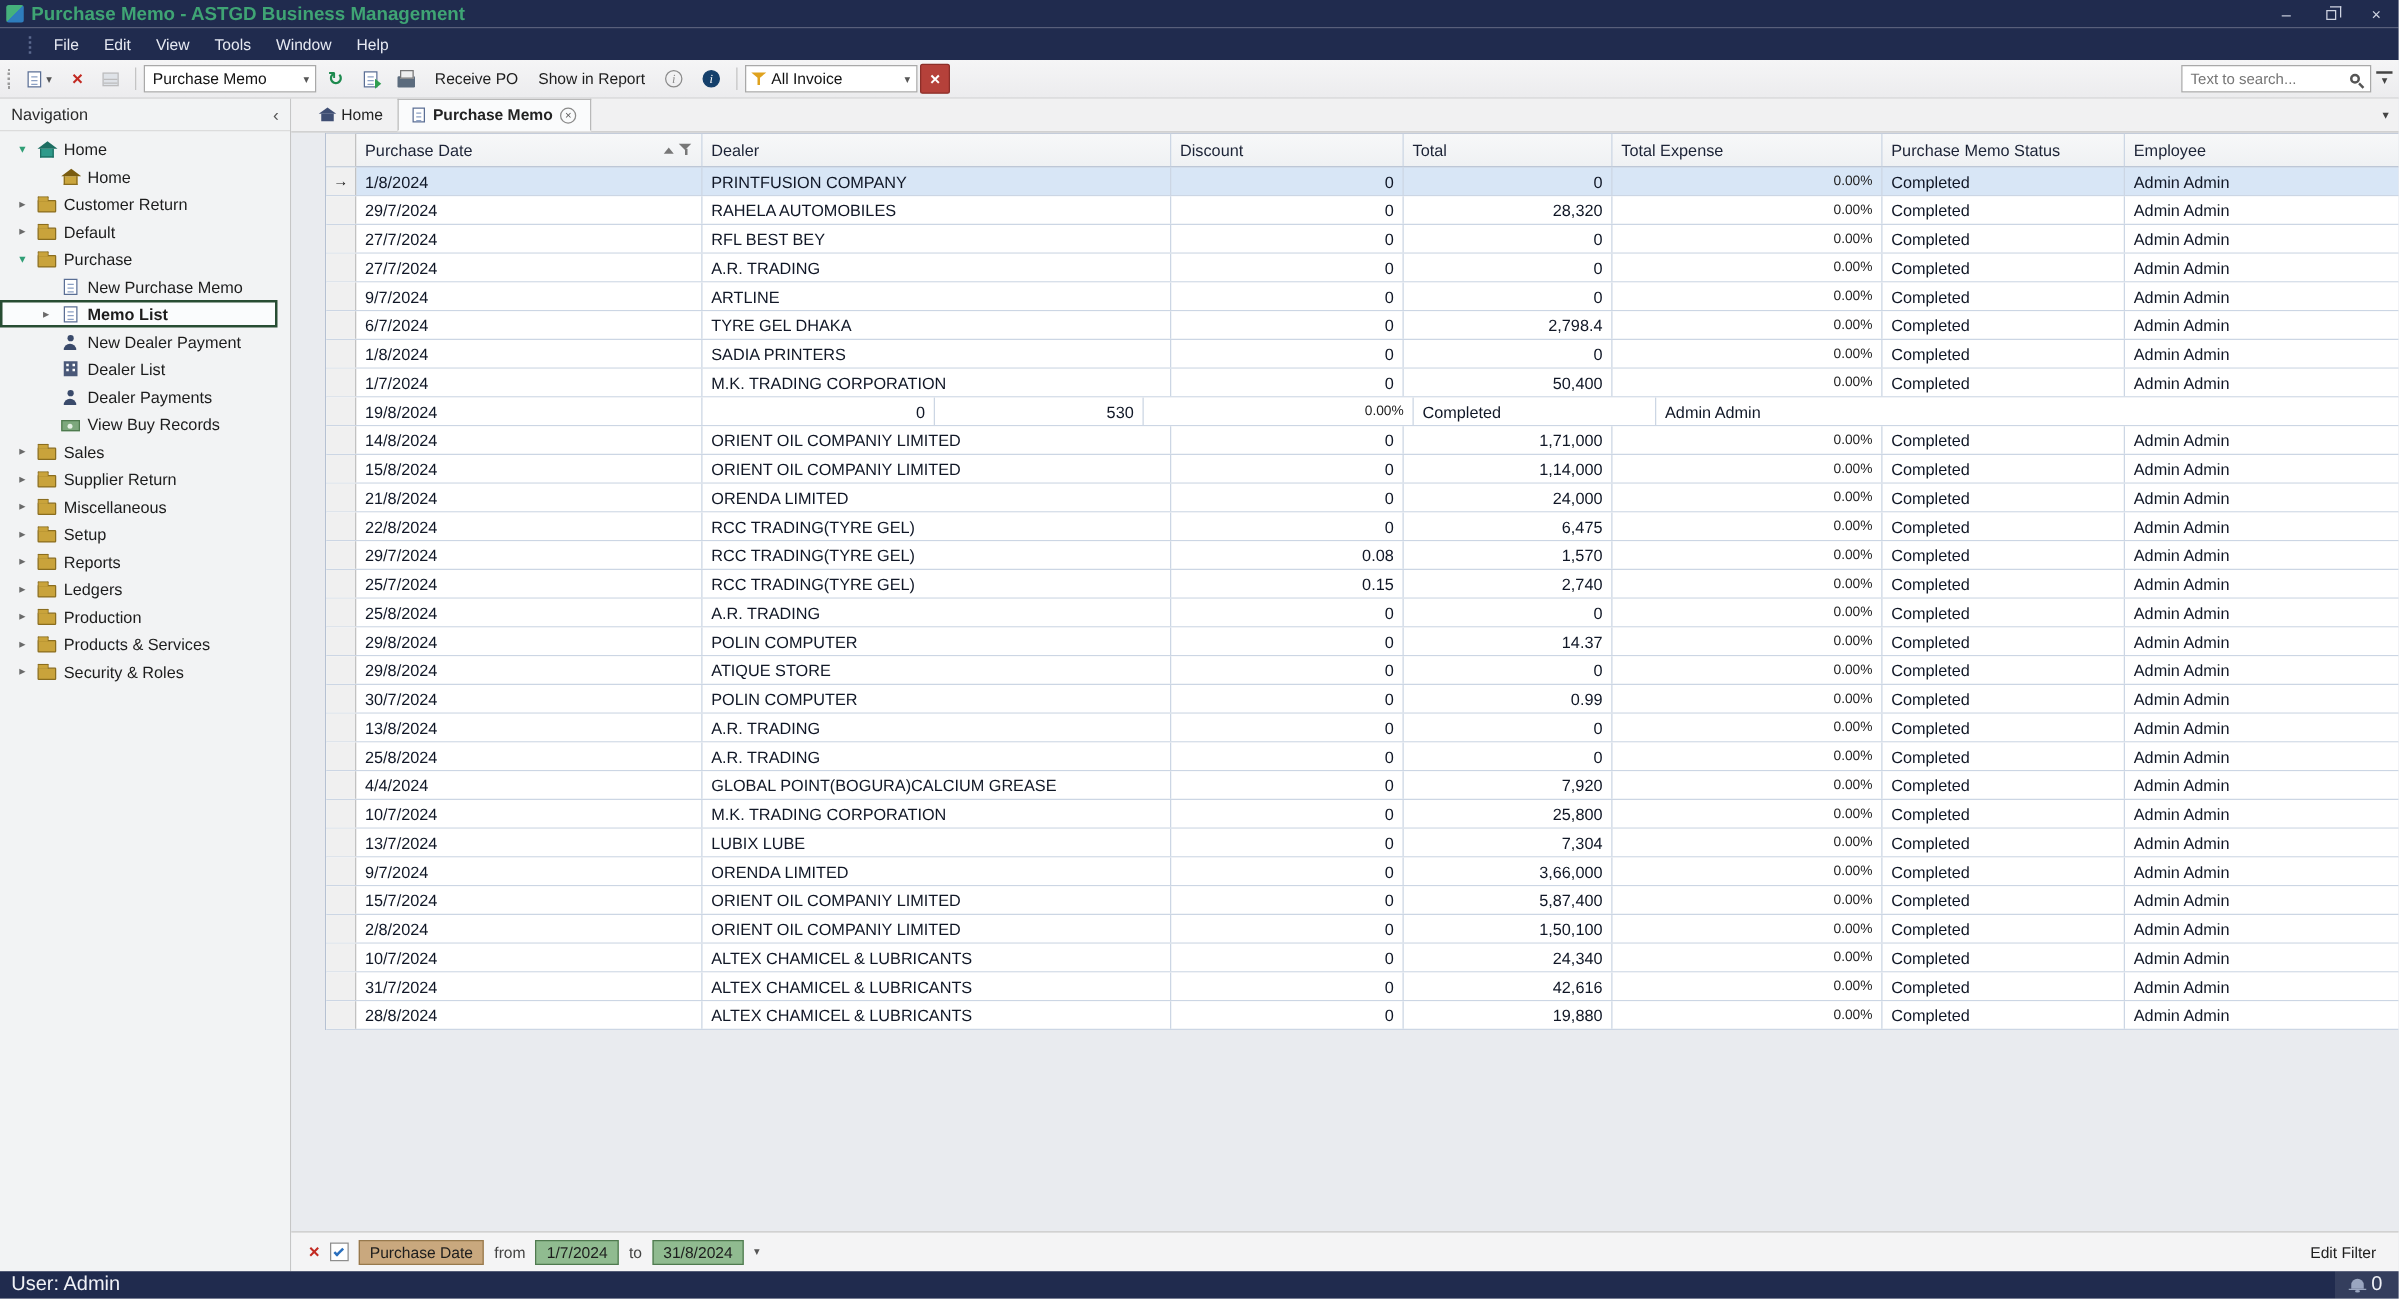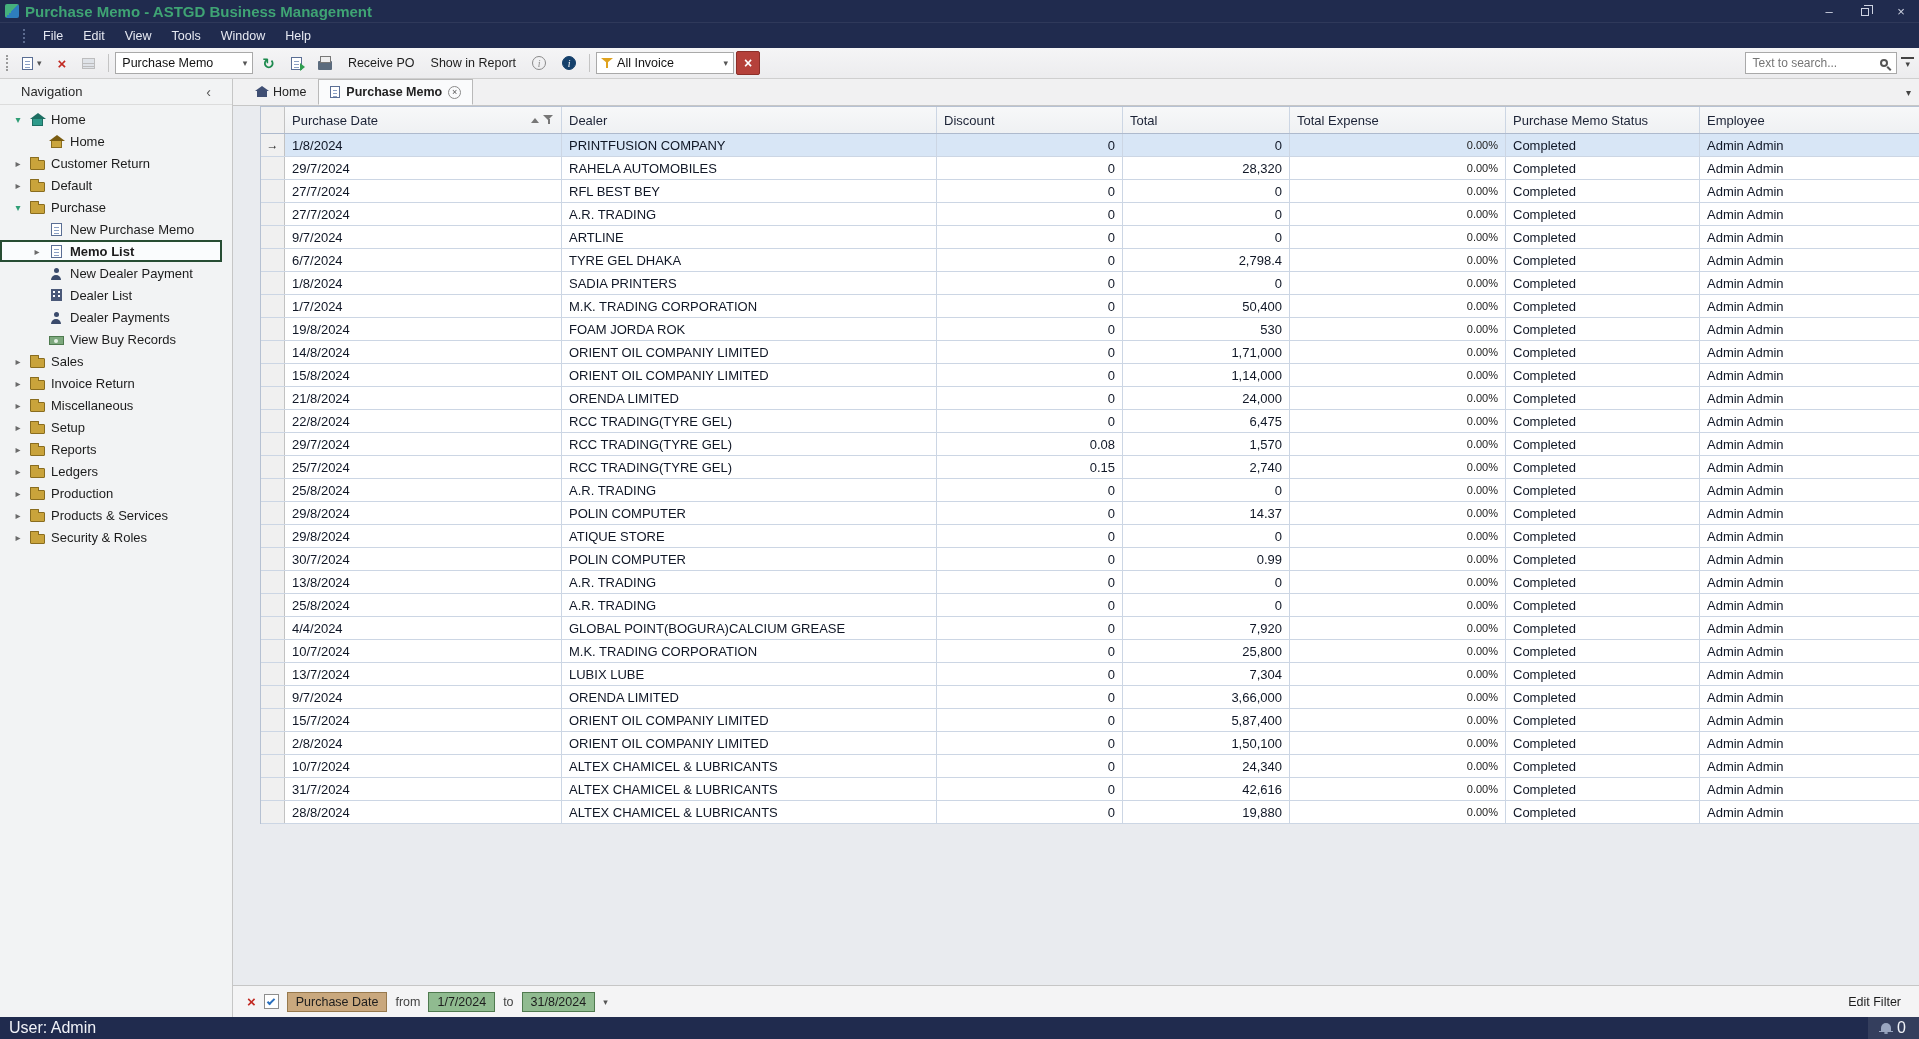--- a/index.html
+++ b/index.html
@@ -50,21 +50,21 @@
   .x-white{color:#fff;font-weight:bold;font-size:14px;line-height:1}
   .search-box{width:152px;height:22px;background:#fff;border:1px solid #a9a9a9;display:flex;align-items:center;margin-left:auto;padding-right:4px}
   .search-box input{border:none;outline:none;flex:1;font-size:12px;padding:0 6px;font-family:inherit;color:#c2410c;background:transparent;min-width:0}
   .icon-search{width:8px;height:8px;border:2px solid #555;border-radius:50%;position:relative;flex:0 0 auto;margin-right:4px}
   .icon-search::after{content:"";position:absolute;width:2px;height:5px;background:#555;transform:rotate(-45deg);left:6px;top:5px}
   .tb-overflow{color:#444;font-size:9px;padding:0 4px;border-top:2px solid #444;margin-left:2px}
 
   
   .app-body{flex:1;display:flex;min-height:0}
   .nav-panel{width:233px;background:#f2f3f4;border-right:1px solid #c6c6c6;display:flex;flex-direction:column;flex:0 0 auto}
-  .nav-header{height:26px;display:flex;align-items:center;padding:0 21px;color:#2a2a2a;font-size:13px;border-bottom:1px solid #dcdcdc;flex:0 0 auto}
+  .nav-header{height:26px;display:flex;align-items:center;padding:0 9px;color:#2a2a2a;font-size:13px;border-bottom:1px solid #dcdcdc;flex:0 0 auto}
   .nav-collapse{margin-left:auto;color:#555;font-size:14px}
   .nav-tree{flex:1;padding-top:3px;overflow:hidden}
   .nav-item{height:22px;display:flex;align-items:center;font-size:13px;color:#1c1c1c;white-space:nowrap}
   .nav-item.lvl0{padding-left:10px}
   .nav-item.lvl1{padding-left:29px}
   .nav-arrow{width:16px;font-size:10px;color:#6a6a6a;text-align:center;flex:0 0 auto}
   .nav-arrow.expanded{color:#2f9e75}
   .nav-icon{width:22px;display:flex;justify-content:center;align-items:center;flex:0 0 auto}
   .nav-label{margin-left:3px}
   .nav-item.selected{background:#fafcfd;border:2px solid #274d33;font-weight:bold;margin-right:10px;padding-left:27px}
@@ -303,21 +303,21 @@
             <span class="nav-icon">
               <span class="icon-folder"></span>
             </span>
             <span class="nav-label">Sales</span>
           </div>
           <div class="nav-item lvl0">
             <span class="nav-arrow collapsed">▸</span>
             <span class="nav-icon">
               <span class="icon-folder"></span>
             </span>
-            <span class="nav-label">Invoice Return</span>
+            <span class="nav-label">Supplier Return</span>
           </div>
           <div class="nav-item lvl0">
             <span class="nav-arrow collapsed">▸</span>
             <span class="nav-icon">
               <span class="icon-folder"></span>
             </span>
             <span class="nav-label">Miscellaneous</span>
           </div>
           <div class="nav-item lvl0">
             <span class="nav-arrow collapsed">▸</span>
@@ -484,21 +484,20 @@
                 <div class="g-cell w-dealer">M.K. TRADING CORPORATION</div>
                 <div class="g-cell w-discount num">0</div>
                 <div class="g-cell w-total num">50,400</div>
                 <div class="g-cell w-expense num">0.00%</div>
                 <div class="g-cell w-status">Completed</div>
                 <div class="g-cell w-employee">Admin Admin</div>
               </div>
               <div class="g-row">
                 <div class="g-ind"></div>
                 <div class="g-cell w-date">19/8/2024</div>
-                <div class="g-cell w-dealer">FOAM JORDA ROK</div>
                 <div class="g-cell w-discount num">0</div>
                 <div class="g-cell w-total num">530</div>
                 <div class="g-cell w-expense num">0.00%</div>
                 <div class="g-cell w-status">Completed</div>
                 <div class="g-cell w-employee">Admin Admin</div>
               </div>
               <div class="g-row">
                 <div class="g-ind"></div>
                 <div class="g-cell w-date">14/8/2024</div>
                 <div class="g-cell w-dealer">ORIENT OIL COMPANIY LIMITED</div>

